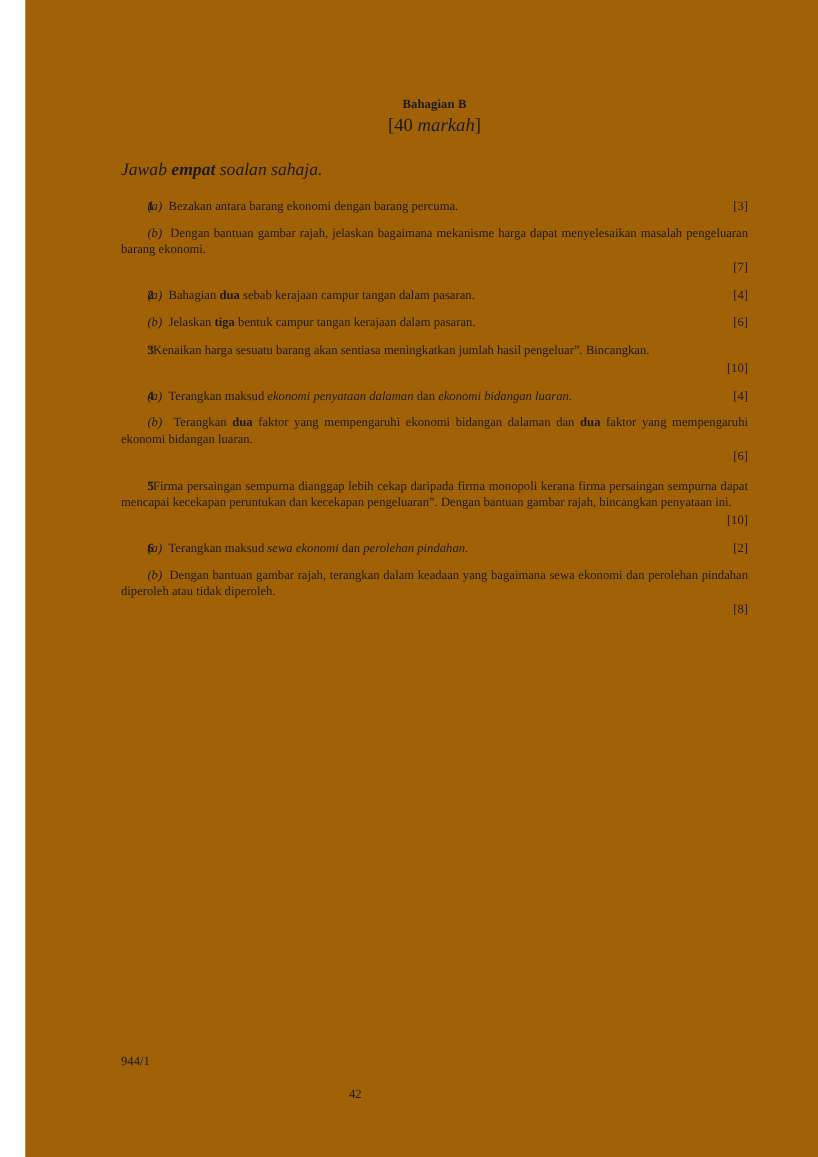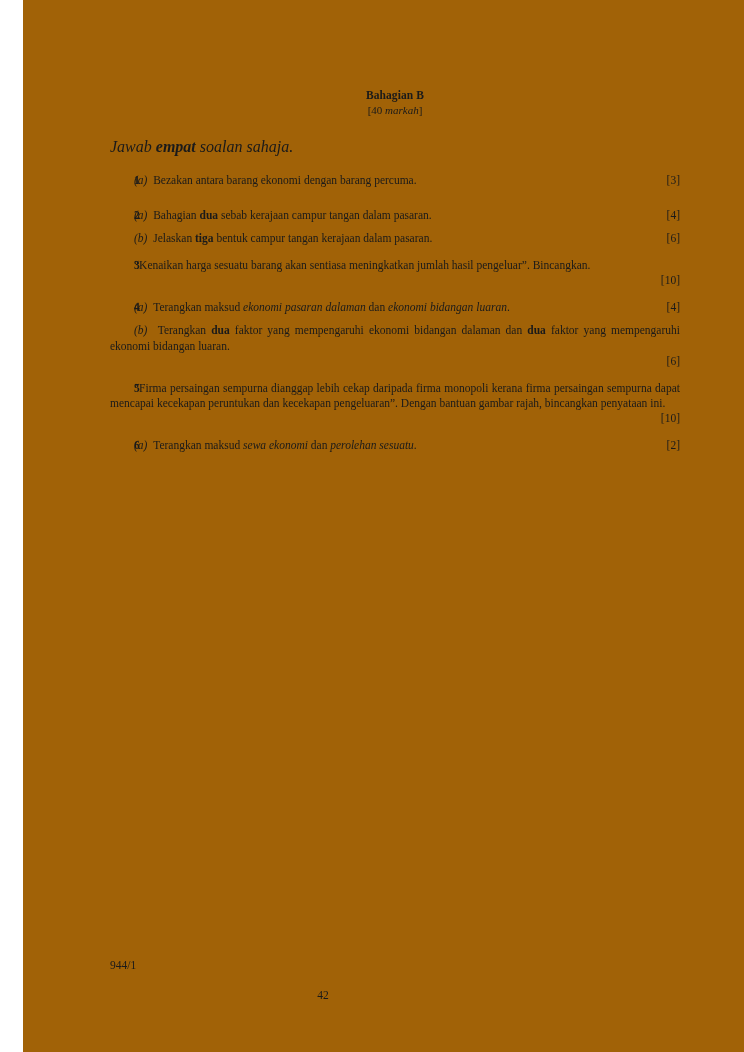--- a/index.html
+++ b/index.html
@@ -35,21 +35,21 @@
   .heading {
     text-align: center;
     line-height: 1.32;
   }
   .heading .title {
     font-weight: bold;
     font-size: 11.5px;
     letter-spacing: 0.1px;
   }
   .heading .marks-line {
-    font-size: 11px;
+    font-size: 17px;
   }
   .heading .marks-line .it { font-style: italic; }
 
   
   .instruction {
     margin-top: 19px;
     font-size: 16px;
     font-style: italic;
     line-height: 1.3;
   }
@@ -135,40 +135,42 @@
     </div>
 
     <div class="instruction">
       <span>Jawab </span><b>empat</b><span> soalan sahaja.</span>
     </div>
 
     <div class="questions" id="questions-root">
         <div class="q-block">
           <div class="q-part indent"><span class="q-num">1</span><span class="marks">[3]</span><span class="part-label">(a)</span>&nbsp;&nbsp;<span>Bezakan antara barang ekonomi dengan barang percuma.</span><div class="clear"></div></div>
           <div class="gap-sm"></div>
+          <div class="q-part indent"><span class="part-label">(b)</span>&nbsp;&nbsp;<span>Dengan bantuan gambar rajah, jelaskan bagaimana mekanisme harga dapat menyelesaikan masalah pengeluaran barang ekonomi.</span><span class="endline"><span class="" style="float: none;">[7]</span></span></div>
         </div>
         <div class="q-block">
           <div class="q-part indent"><span class="q-num">2</span><span class="marks">[4]</span><span class="part-label">(a)</span>&nbsp;&nbsp;<span>Bahagian </span><span class="bold">dua</span><span> sebab kerajaan campur tangan dalam pasaran.</span><div class="clear"></div></div>
           <div class="gap-sm"></div>
           <div class="q-part indent"><span class="marks">[6]</span><span class="part-label">(b)</span>&nbsp;&nbsp;<span>Jelaskan </span><span class="bold">tiga</span><span> bentuk campur tangan kerajaan dalam pasaran.</span><div class="clear"></div></div>
         </div>
         <div class="q-block">
           <div class="q-part indent"><span class="q-num">3</span><span>“Kenaikan harga sesuatu barang akan sentiasa meningkatkan jumlah hasil pengeluar”. Bincangkan.</span><span class="endline"><span class="" style="float: none;">[10]</span></span></div>
         </div>
         <div class="q-block">
-          <div class="q-part indent"><span class="q-num">4</span><span class="marks">[4]</span><span class="part-label">(a)</span>&nbsp;&nbsp;<span>Terangkan maksud </span><span class="it">ekonomi pasaran dalaman</span><span> dan </span><span class="it">ekonomi bidangan luaran</span><span>.</span><div class="clear"></div></div>
+          <div class="q-part indent"><span class="q-num">4</span><span class="marks">[4]</span><span class="part-label">(a)</span>&nbsp;&nbsp;<span>Terangkan maksud </span><span class="it">ekonomi penyataan dalaman</span><span> dan </span><span class="it">ekonomi bidangan luaran</span><span>.</span><div class="clear"></div></div>
           <div class="gap-sm"></div>
           <div class="q-part indent"><span class="part-label">(b)</span>&nbsp;&nbsp;<span>Terangkan </span><span class="bold">dua</span><span> faktor yang mempengaruhi ekonomi bidangan dalaman dan </span><span class="bold">dua</span><span> faktor yang mempengaruhi ekonomi bidangan luaran.</span><span class="endline"><span class="" style="float: none;">[6]</span></span></div>
         </div>
         <div class="q-block">
           <div class="q-part indent"><span class="q-num">5</span><span>“Firma persaingan sempurna dianggap lebih cekap daripada firma monopoli kerana firma persaingan sempurna dapat mencapai kecekapan peruntukan dan kecekapan pengeluaran”. Dengan bantuan gambar rajah, bincangkan penyataan ini.</span><span class="endline"><span class="" style="float: none;">[10]</span></span></div>
         </div>
         <div class="q-block">
-          <div class="q-part indent"><span class="q-num">6</span><span class="marks">[2]</span><span class="part-label">(a)</span>&nbsp;&nbsp;<span>Terangkan maksud </span><span class="it">sewa ekonomi</span><span> dan </span><span class="it">perolehan sesuatu</span><span>.</span><div class="clear"></div></div>
+          <div class="q-part indent"><span class="q-num">6</span><span class="marks">[2]</span><span class="part-label">(a)</span>&nbsp;&nbsp;<span>Terangkan maksud </span><span class="it">sewa ekonomi</span><span> dan </span><span class="it">perolehan pindahan</span><span>.</span><div class="clear"></div></div>
           <div class="gap-sm"></div>
+          <div class="q-part indent"><span class="part-label">(b)</span>&nbsp;&nbsp;<span>Dengan bantuan gambar rajah, terangkan dalam keadaan yang bagaimana sewa ekonomi dan perolehan pindahan diperoleh atau tidak diperoleh.</span><span class="endline"><span class="" style="float: none;">[8]</span></span></div>
         </div>
       </div>
 
   </div>
 
   <div class="footer-code">944/1</div>
   <div class="footer-page">42</div>
 
 </div>
 

